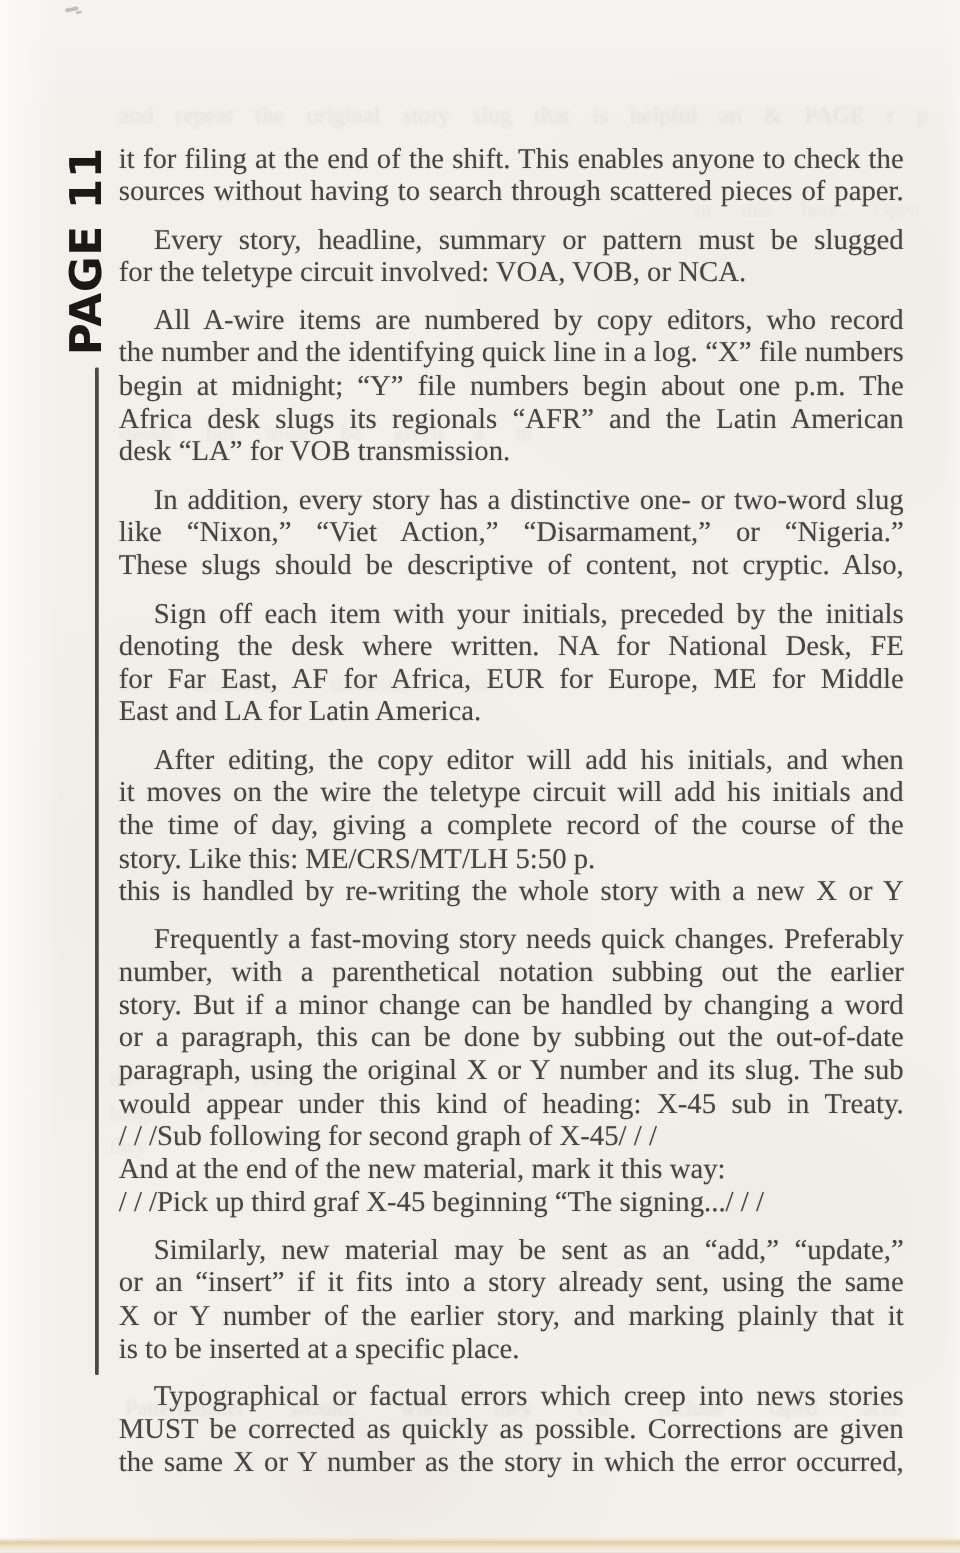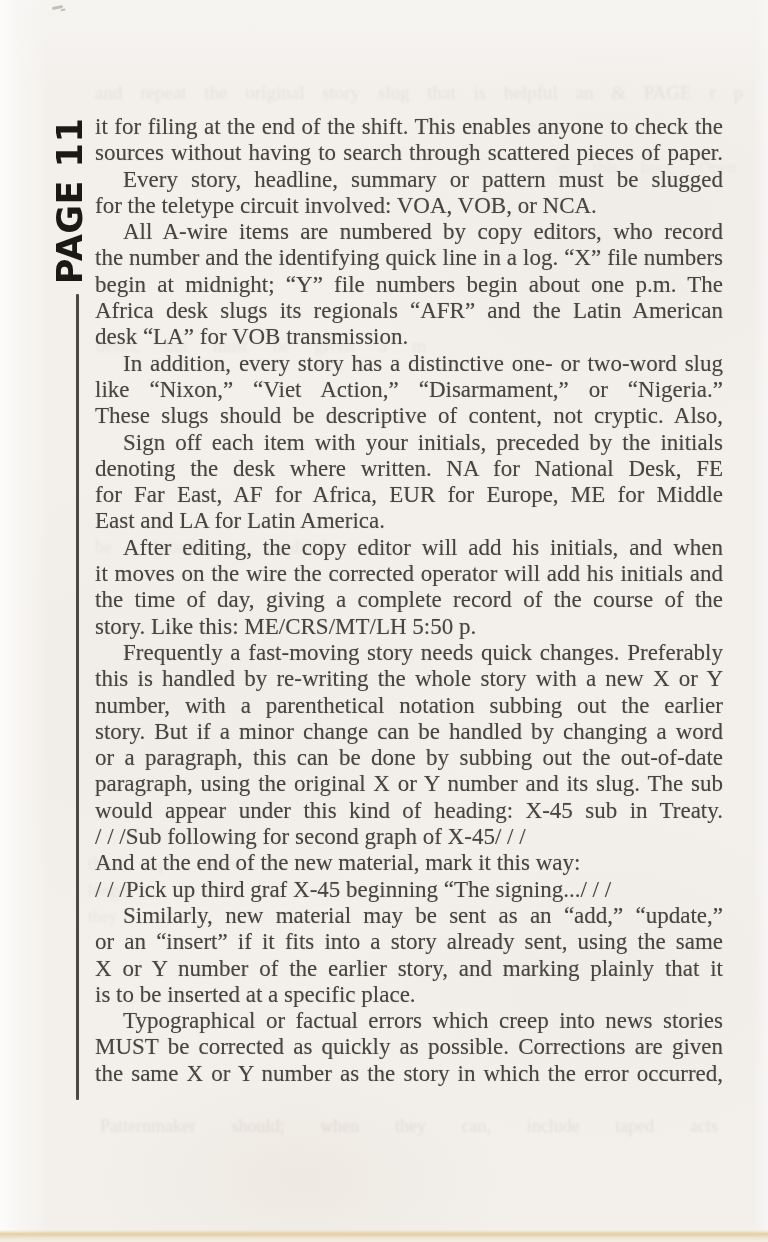--- a/index.html
+++ b/index.html
@@ -58,21 +58,21 @@
     color: #474441;
     text-shadow: 0 0 1px rgba(71,68,65,0.35);
   }
   .text-column .line {
     height: 26.3px;
     white-space: nowrap;
     text-align: justify;
     text-align-last: justify;
   }
   .text-column .line.last { text-align-last: left; }
-  .text-column .line.indent { text-indent: 28px; }
+  .text-column .line.indent { text-indent: 28px; margin-top: 12px; }
   .ghost {
     position: absolute;
     color: #8e867a;
     filter: blur(1.1px);
     white-space: nowrap;
     overflow: hidden;
     font-family: "Liberation Serif", serif;
     text-align: justify;
     text-align-last: justify;
   }
@@ -122,25 +122,25 @@
       <div class="line">Africa desk slugs its regionals “AFR” and the Latin American</div>
       <div class="line last">desk “LA” for VOB transmission.</div>
       <div class="line indent">In addition, every story has a distinctive one- or two-word slug</div>
       <div class="line">like “Nixon,” “Viet Action,” “Disarmament,” or “Nigeria.”</div>
       <div class="line">These slugs should be descriptive of content, not cryptic. Also,</div>
       <div class="line indent">Sign off each item with your initials, preceded by the initials</div>
       <div class="line">denoting the desk where written. NA for National Desk, FE</div>
       <div class="line">for Far East, AF for Africa, EUR for Europe, ME for Middle</div>
       <div class="line last">East and LA for Latin America.</div>
       <div class="line indent">After editing, the copy editor will add his initials, and when</div>
-      <div class="line">it moves on the wire the corrected operator will add his initials and</div>
+      <div class="line">it moves on the wire the teletype circuit will add his initials and</div>
       <div class="line">the time of day, giving a complete record of the course of the</div>
       <div class="line last">story. Like this: ME/CRS/MT/LH 5:50 p.</div>
+      <div class="line">this is handled by re-writing the whole story with a new X or Y</div>
       <div class="line indent">Frequently a fast-moving story needs quick changes. Preferably</div>
-      <div class="line">this is handled by re-writing the whole story with a new X or Y</div>
       <div class="line">number, with a parenthetical notation subbing out the earlier</div>
       <div class="line">story. But if a minor change can be handled by changing a word</div>
       <div class="line">or a paragraph, this can be done by subbing out the out-of-date</div>
       <div class="line">paragraph, using the original X or Y number and its slug. The sub</div>
       <div class="line">would appear under this kind of heading: X-45 sub in Treaty.</div>
       <div class="line last">/ / /Sub following for second graph of X-45/ / /</div>
       <div class="line last">And at the end of the new material, mark it this way:</div>
       <div class="line last">/ / /Pick up third graf X-45 beginning “The signing.../ / /</div>
       <div class="line indent">Similarly, new material may be sent as an “add,” “update,”</div>
       <div class="line">or an “insert” if it fits into a story already sent, using the same</div>

